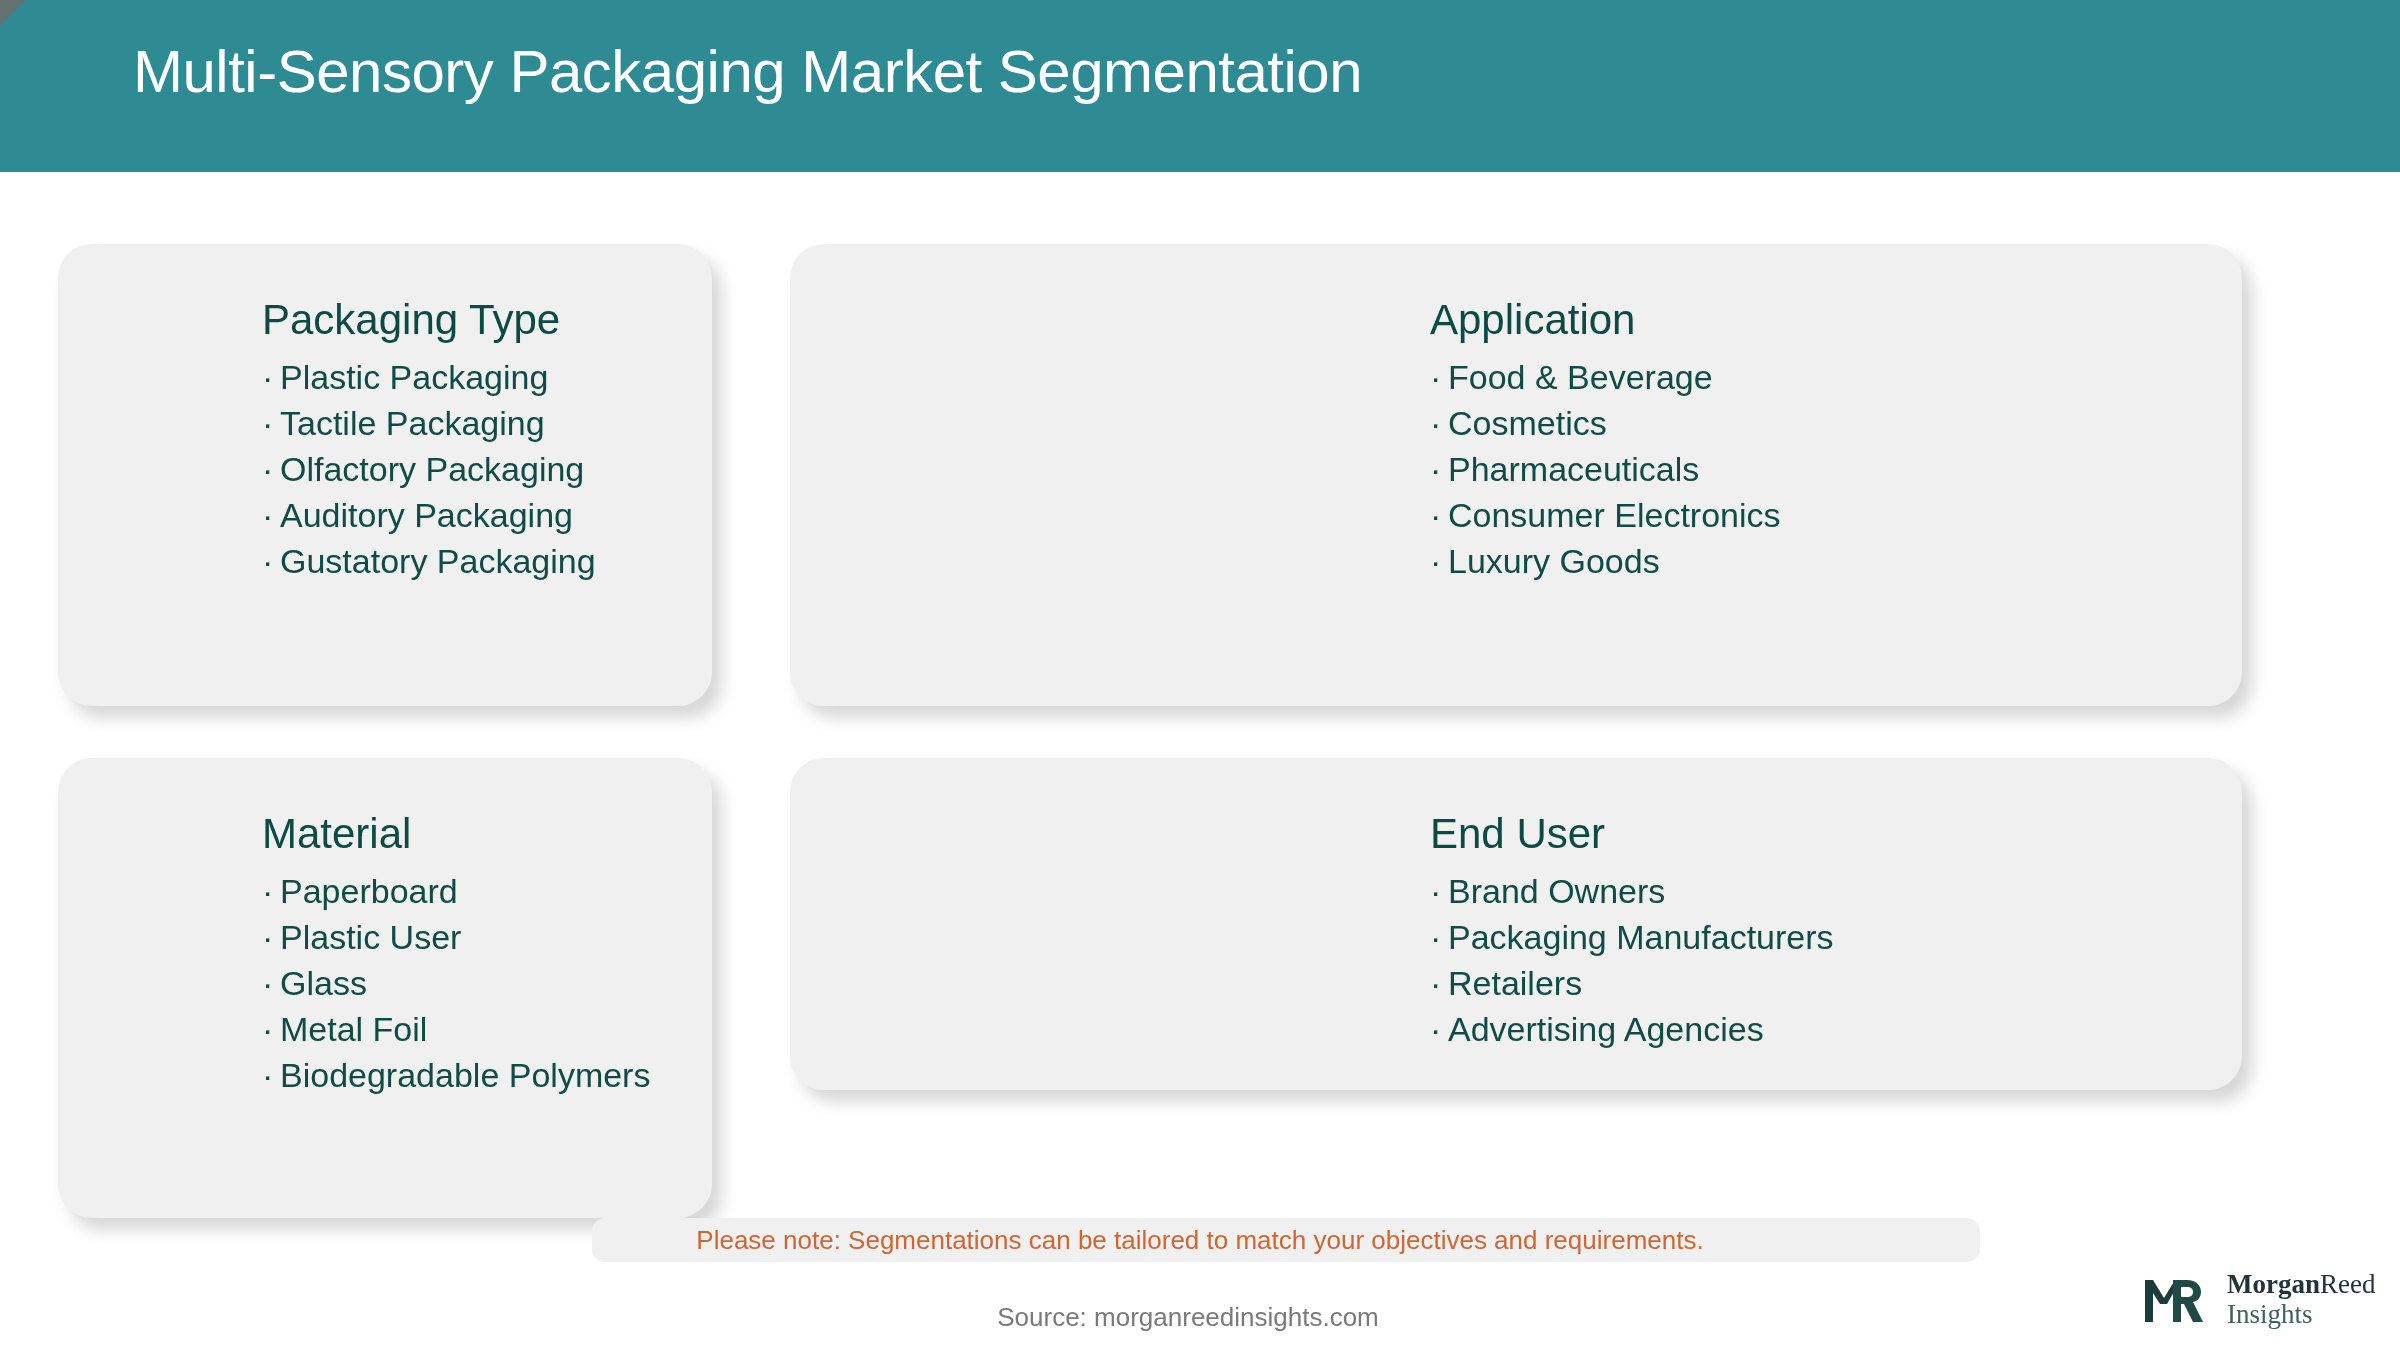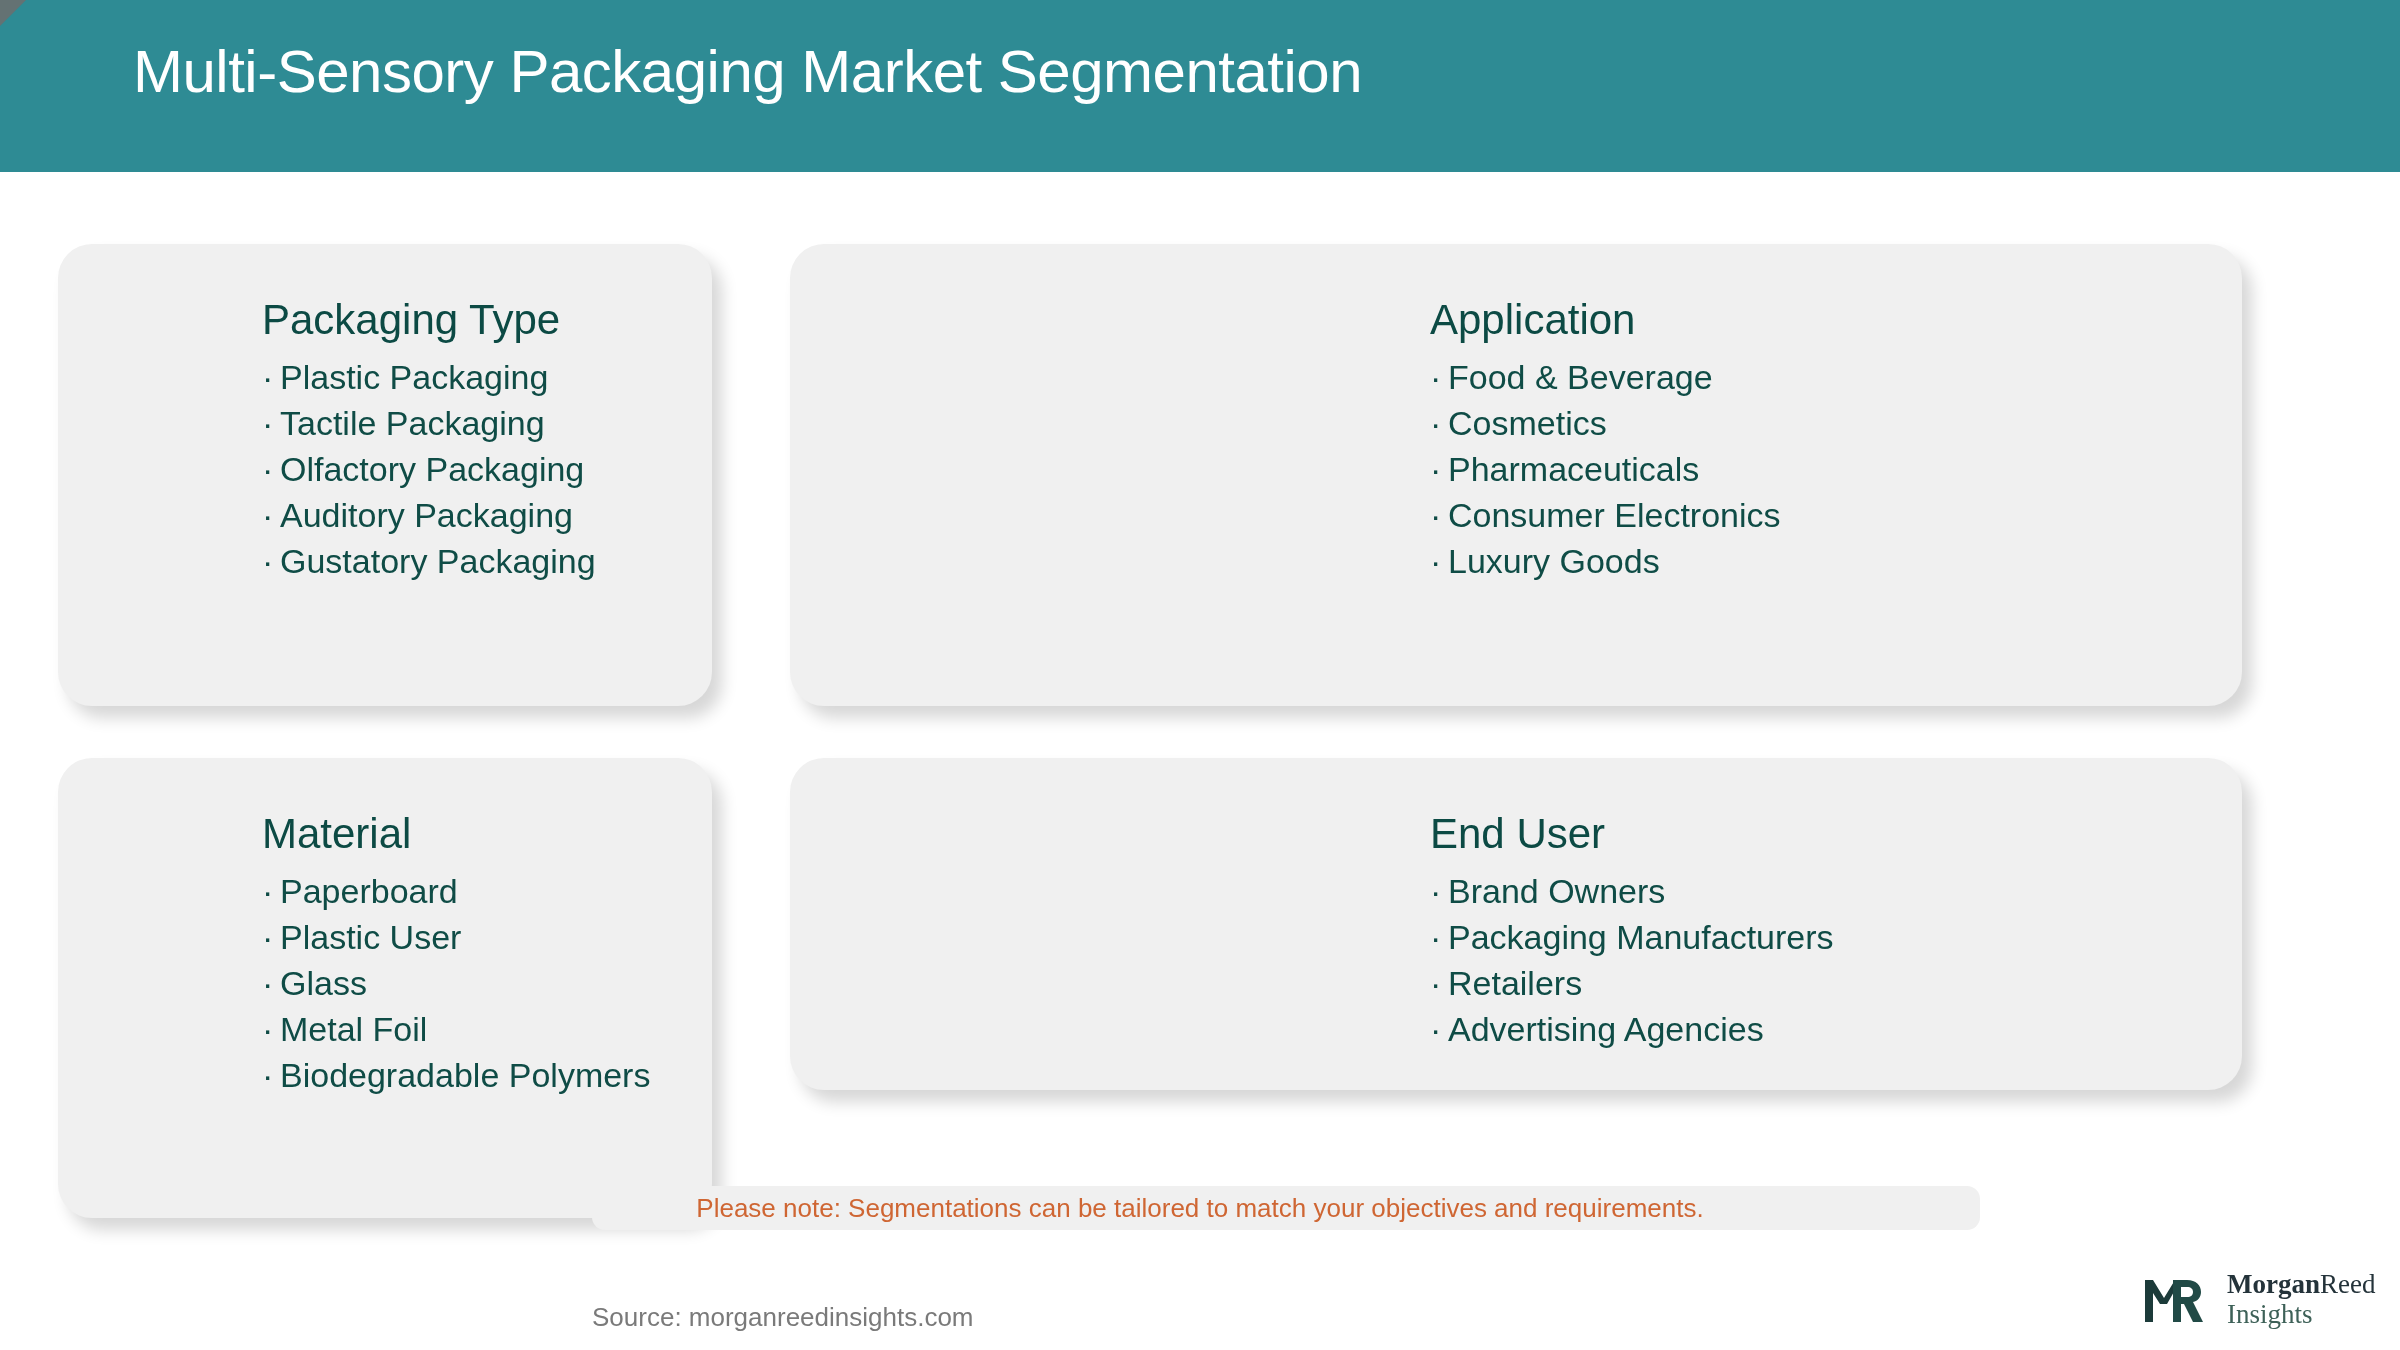--- a/index.html
+++ b/index.html
@@ -94,44 +94,44 @@
 
   #card-packaging-type .card-inner { left: 204px; }
   #card-application    .card-inner { left: 640px; }
   #card-material       .card-inner { left: 204px; }
   #card-end-user       .card-inner { left: 640px; }
 
   
   .note-pill {
     position: absolute;
     left: 592px;
-    top: 1186px;
+    top: 1218px;
     width: 1388px;
     height: 44px;
     background: #F0F0F0;
     border-radius: 13px;
   }
   .note-text {
     position: absolute;
     left: 0;
     top: 0;
     width: 1216px;
     height: 44px;
     line-height: 44px;
     text-align: center;
     font-size: 26px;
     color: #CF6633;
     white-space: nowrap;
   }
   .source-text {
     position: absolute;
-    left: 592px;
+    left: 580px;
     top: 1302px;
     width: 1216px;
-    text-align: left;
+    text-align: center;
     font-size: 26px;
     color: #7a7a7a;
     white-space: nowrap;
   }
 
   
   .logo {
     position: absolute;
     left: 2143px;
     top: 1268px;

